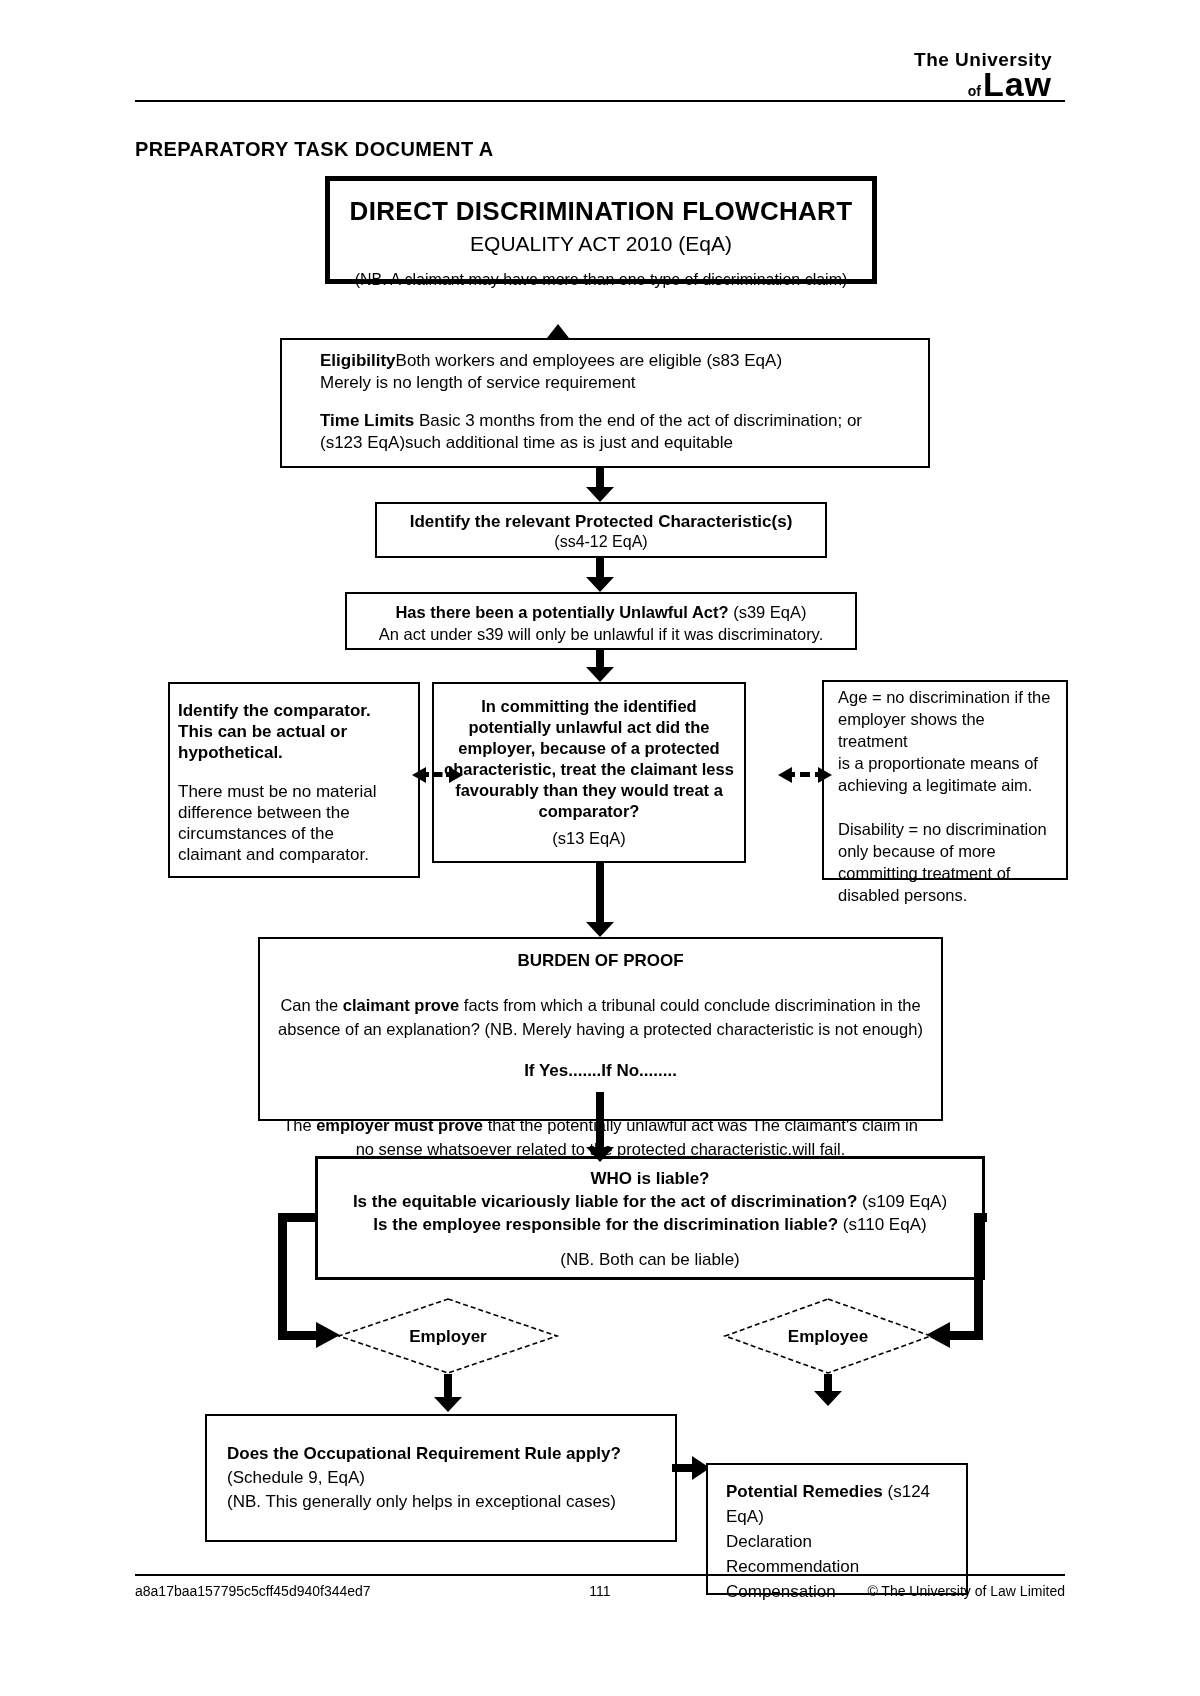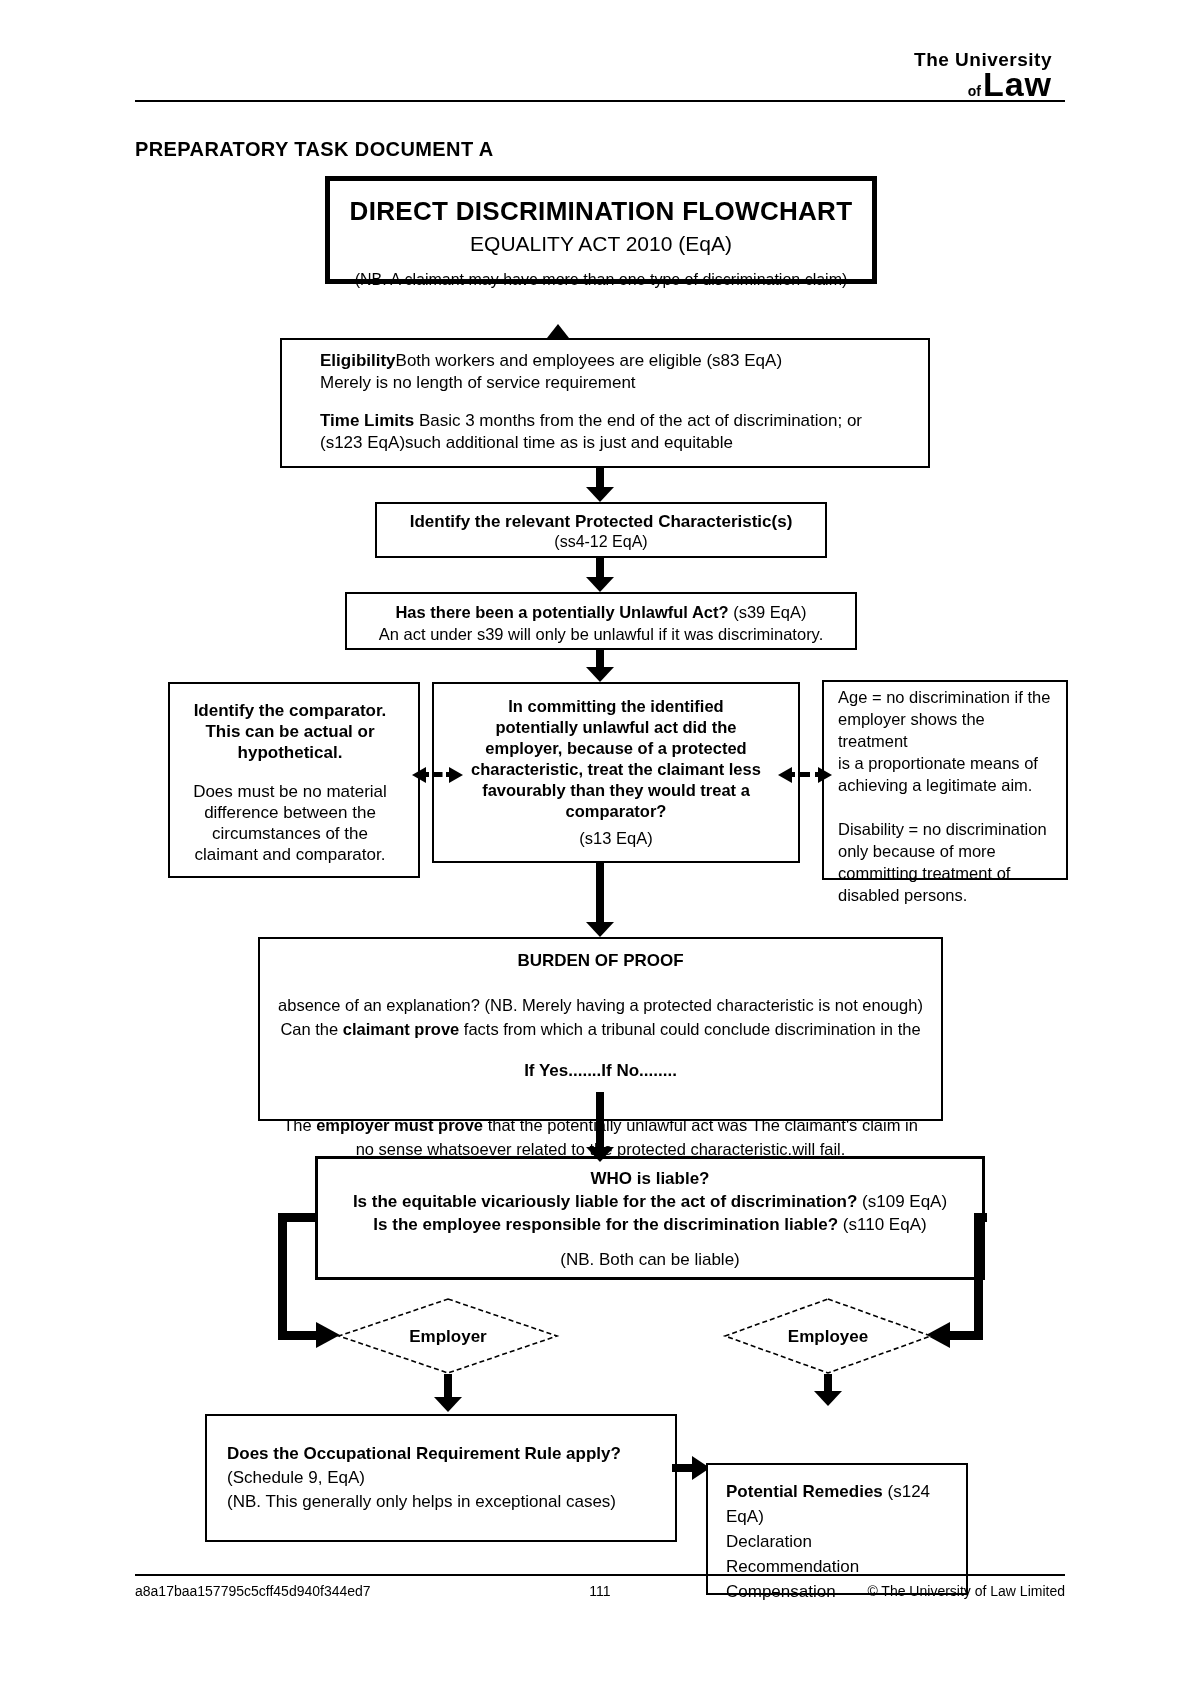--- a/index.html
+++ b/index.html
@@ -44,21 +44,21 @@
   .headR{position:absolute;width:0;height:0;border-top:13px solid transparent;border-bottom:13px solid transparent;border-left:24px solid #000}
   .headL{position:absolute;width:0;height:0;border-top:13px solid transparent;border-bottom:13px solid transparent;border-right:24px solid #000}
   .headRs{position:absolute;width:0;height:0;border-top:12px solid transparent;border-bottom:12px solid transparent;border-left:18px solid #000}
 
   
   .elig{font-size:17px;line-height:22px;padding:10px 16px 0 38px}
   .gap16{height:16px}.gap18{height:18px}.gap22{height:22px}
   .protected-t{font-size:17px;font-weight:bold;padding-top:8px}
   .protected-c{font-size:16px;margin-top:1px}
   .unlaw{font-size:16.5px;line-height:22px;padding-top:7px}
-  .cmp{font-size:17px;line-height:21px;padding:16px 16px 0 8px;text-align:center}
+  .cmp{font-size:17px;line-height:21px;padding:16px 16px 0 8px;}
   .corebox{font-size:16.5px;line-height:21px;font-weight:bold;text-align:center;padding:12px 3px 0 3px}
   .corebox .cite{font-weight:normal;margin-top:6px}
   .def{font-size:16.5px;line-height:22px;padding:4px 12px 0 14px}
   .burden{text-align:center;font-size:16.5px}
   .burden .bt{font-weight:bold;font-size:17px;padding-top:12px}
   .burden .para{margin-top:22px;line-height:24px}
   .burden .nowrap{white-space:nowrap}
   .burden .yn{font-weight:bold;font-size:17px;margin-top:20px}
   .belowb{font-size:16.5px;line-height:24px;text-align:center;z-index:3}
   .belowb div{white-space:nowrap}
@@ -125,28 +125,28 @@
     </div>
 
   <div class="box cmp" style="left:168px;top:682px;width:252px;height:196px">
     <div style="font-weight:bold">
       <div>Identify the comparator.</div>
       <div>This can be actual or</div>
       <div>hypothetical.</div>
     </div>
     <div class="gap18"></div>
     <div>
-      <div>Does must be no material</div>
+      <div>There must be no material</div>
       <div>difference between the</div>
       <div>circumstances of the</div>
       <div>claimant and comparator.</div>
     </div>
   </div>
 
-  <div class="box corebox" style="left:432px;top:682px;width:368px;height:181px">
+  <div class="box corebox" style="left:432px;top:682px;width:314px;height:181px">
     <div>In committing the identified</div>
     <div>potentially unlawful act did the</div>
     <div>employer, because of a protected</div>
     <div>characteristic, treat the claimant less</div>
     <div>favourably than they would treat a</div>
     <div>comparator?</div>
     <div class="cite">(s13 EqA)</div>
   </div>
 
   <div class="box def" style="left:822px;top:680px;width:246px;height:200px">
@@ -175,22 +175,22 @@
     </div>
 
   <div class="varrow" style="left:586px;top:863px;width:28px;height:74px">
       <div class="stem"></div>
       <div class="head"></div>
     </div>
 
   <div class="box burden" style="left:258px;top:937px;width:685px;height:184px">
     <div class="bt">BURDEN OF PROOF</div>
     <div class="para">
+      <div class="nowrap"><span>Can the </span><b>claimant prove</b><span> facts from which a tribunal could conclude discrimination in the</span></div>
       <div class="nowrap">absence of an explanation? (NB. Merely having a protected characteristic is not enough)</div>
-      <div class="nowrap"><span>Can the </span><b>claimant prove</b><span> facts from which a tribunal could conclude discrimination in the</span></div>
     </div>
     <div class="yn">If Yes.......If No........</div>
   </div>
 
   <div class="abs belowb" style="left:258px;top:1113px;width:685px">
     <div><span>The </span><b>employer must prove</b><span> that the potentially unlawful act was The claimant's claim in</span></div>
     <div>no sense whatsoever related to the protected characteristic.will fail.</div>
   </div>
 
   <div class="varrow" style="left:586px;top:1092px;width:28px;height:70px">

